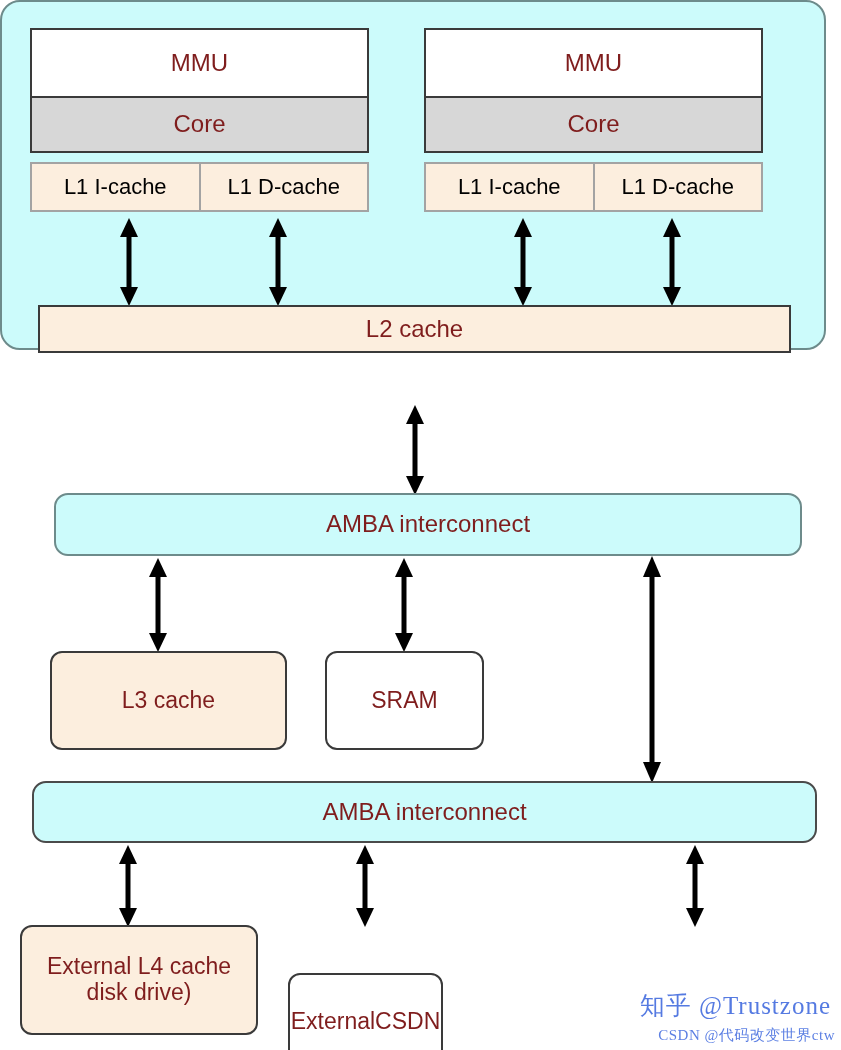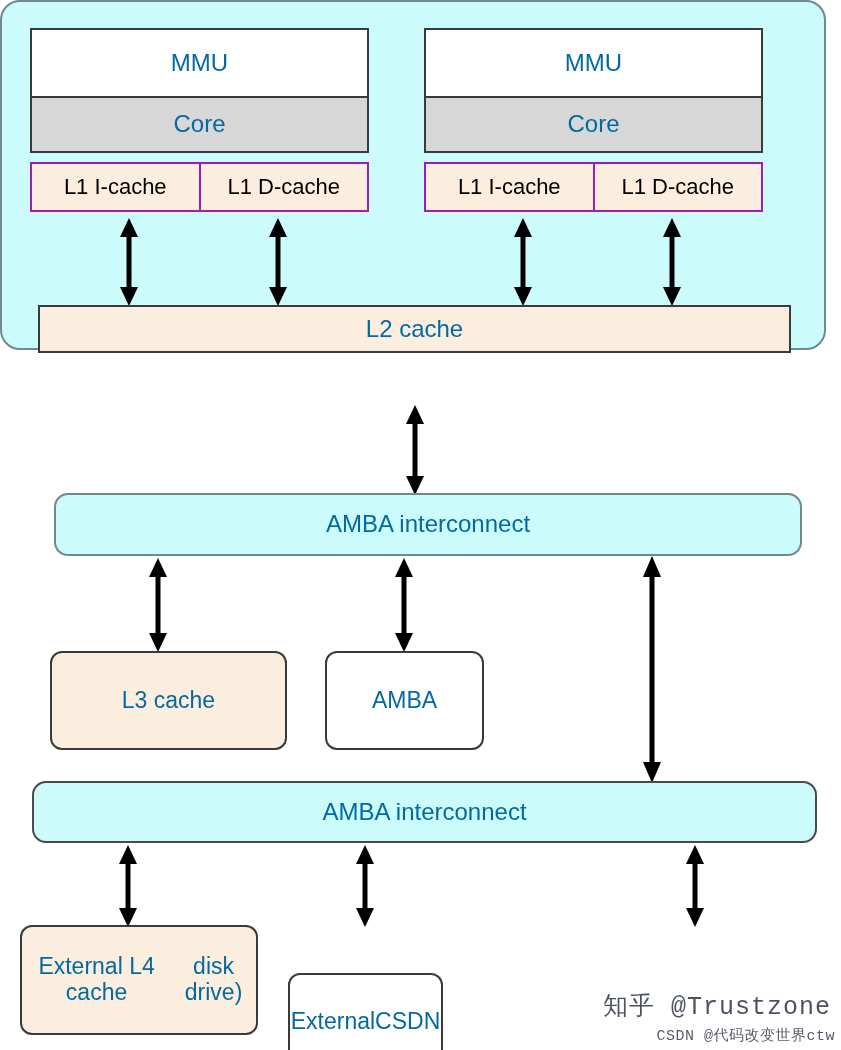--- a/index.html
+++ b/index.html
@@ -22,21 +22,21 @@
 
   
   .blk {
     position: absolute;
     box-sizing: border-box;
     display: flex;
     align-items: center;
     justify-content: center;
     text-align: center;
     line-height: 1.12;
-    color: #0369a1;
+    color: #7f1d1d;
   }
   .bordered {
     border: 2px solid #3a3a3a;
   }
   .rounded-lg { border-radius: 14px; }
   .rounded-md { border-radius: 12px; }
 
   .fill-cyan  { background: #ccfbfb; margin-left: 12px; }
   .fill-peach { background: #fceede; }
   .fill-gray  { background: #d7d7d7; }
@@ -79,21 +79,21 @@
     height: 50px;
     display: flex;
   }
   .cc-l1 {
     flex: 1 1 50%;
     box-sizing: border-box;
     display: flex;
     align-items: center;
     justify-content: center;
     background: #fceede;
-    border: 2px solid #a21caf;
+    border: 2px solid #a3a3a3;
   }
   .cc-l1.right-cell { border-left-width: 2px; margin-left: -2px; }
 
   
   .t-24 { font-size: 24px; }
   .t-23 { font-size: 23px; }
   .t-22 { font-size: 22px; }
 
   
   .arrow {
@@ -107,22 +107,22 @@
     right: 4px;
     bottom: 2px;
     width: 250px;
     height: 62px;
     pointer-events: none;
     user-select: none;
   }
   .wm-line {
     position: absolute;
     white-space: nowrap;
-    color: #0f172a;
-    font-family: Liberation Mono, monospace;
+    color: #1d4ed8;
+    font-family: Liberation Serif, serif;
   }
   #wm-zhihu {
     right: 6px;
     bottom: 26px;
     font-size: 25px;
     letter-spacing: 1px;
     opacity: 0.75;
   }
   #wm-csdn {
     right: 2px;
@@ -219,21 +219,21 @@
       <line x1="11" y1="12" x2="11" y2="215" stroke="#000" stroke-width="5"></line>
       <polygon points="11,0 2,21 20,21" fill="#000"></polygon>
       <polygon points="11,227 2,206 20,206" fill="#000"></polygon>
     </svg>
   </div>
 
   <div class="blk bordered rounded-md fill-peach t-23" style="left:50px; top:651px; width:237px; height:99px; flex-direction:column;">
     <span>L3 cache</span>
   </div>
 
-  <div class="blk bordered rounded-md fill-white t-23" style="left:325px; top:651px; width:159px; height:99px;">AMBA</div>
+  <div class="blk bordered rounded-md fill-white t-23" style="left:325px; top:651px; width:159px; height:99px;">SRAM</div>
 
   <div class="blk bordered rounded-lg fill-cyan t-24" style="left:20px; top:781px; width:785px; height:62px; border-color:#4a4a4a;">AMBA interconnect</div>
 
   <div class="arrow" style="left:117px; top:845px;">
     <svg width="22" height="82" viewBox="0 0 22 82">
       <line x1="11" y1="12" x2="11" y2="70" stroke="#000" stroke-width="5"></line>
       <polygon points="11,0 2,19 20,19" fill="#000"></polygon>
       <polygon points="11,82 2,63 20,63" fill="#000"></polygon>
     </svg>
   </div>
@@ -245,21 +245,21 @@
     </svg>
   </div>
   <div class="arrow" style="left:684px; top:845px;">
     <svg width="22" height="82" viewBox="0 0 22 82">
       <line x1="11" y1="12" x2="11" y2="70" stroke="#000" stroke-width="5"></line>
       <polygon points="11,0 2,19 20,19" fill="#000"></polygon>
       <polygon points="11,82 2,63 20,63" fill="#000"></polygon>
     </svg>
   </div>
 
-  <div class="blk bordered rounded-md fill-peach t-23" style="left:20px; top:925px; width:238px; height:110px; flex-direction:row;">
+  <div class="blk bordered rounded-md fill-peach t-23" style="left:20px; top:925px; width:238px; height:110px; flex-direction:column;">
     <span>External L4 cache</span>
     <span>disk drive)</span>
   </div>
 
   <div class="blk bordered rounded-md fill-white t-23" style="left:288px; top:973px; width:155px; height:98px; flex-direction:row;">
     <span>External</span>
     <span>CSDN</span>
   </div>
 
 

